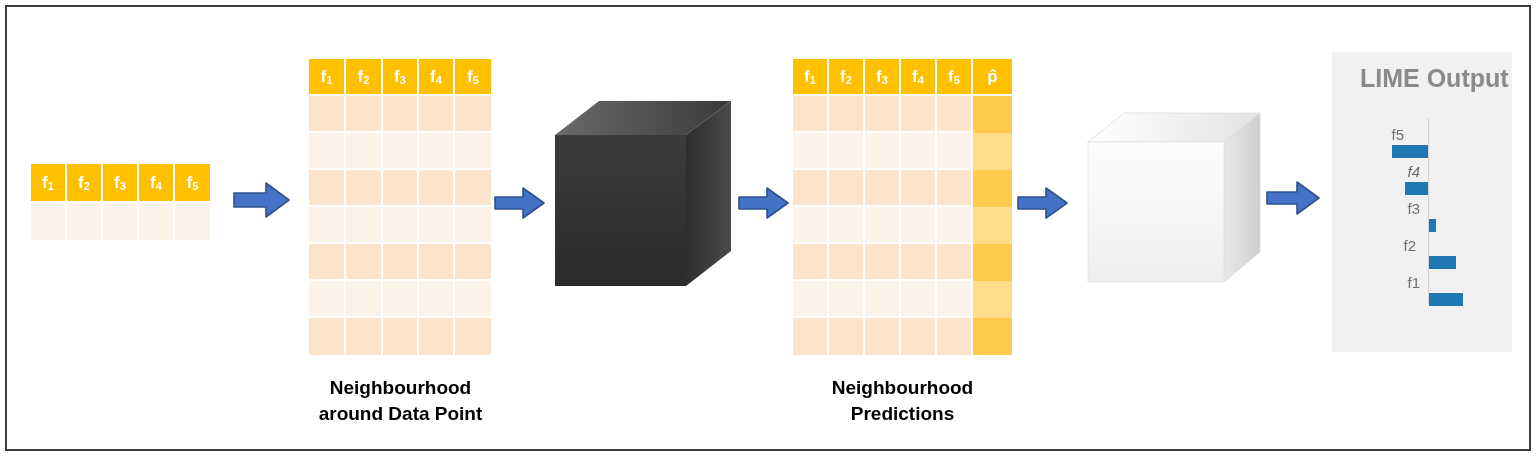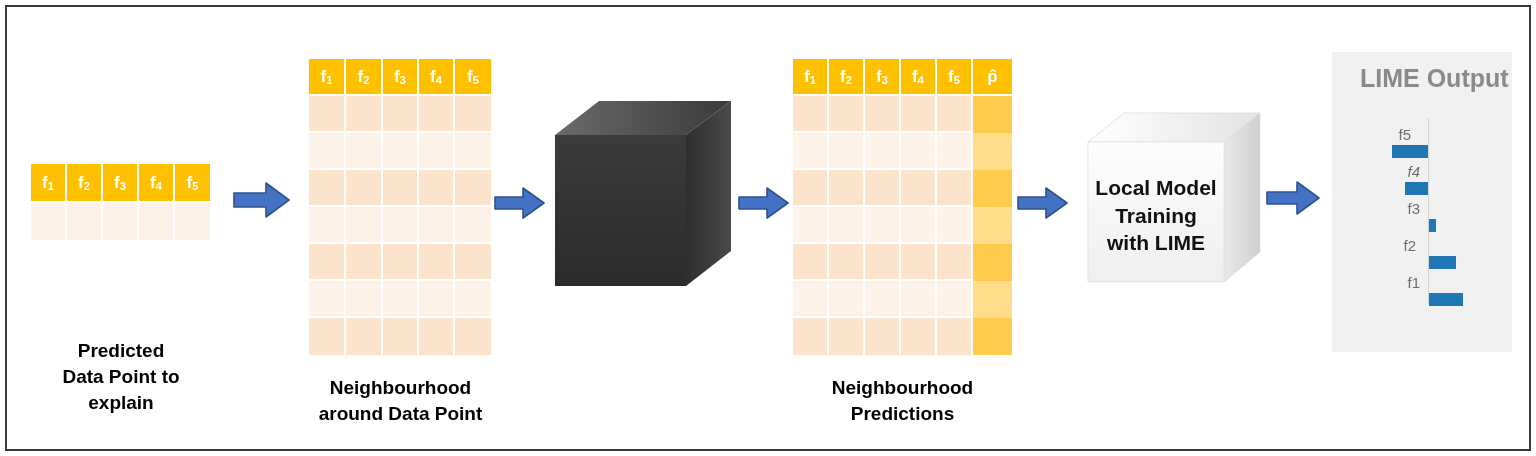--- a/index.html
+++ b/index.html
@@ -157,23 +157,20 @@
       <div class="hdr-cell" style="width:35px;height:39px;">f<sub>5</sub></div>
     </div>
     <div class="body-row">
       <div class="cell shade-b" style="width:36px;height:37px;"></div>
       <div class="cell shade-b" style="width:36px;height:37px;"></div>
       <div class="cell shade-b" style="width:36px;height:37px;"></div>
       <div class="cell shade-b" style="width:36px;height:37px;"></div>
       <div class="cell shade-b" style="width:35px;height:37px;"></div>
     </div>
   </div>
-  <div class="caption" style="left:16px; top:338px; width:210px;">Predicted
-Data Point to
-explain</div>
 
   <div class="arrow" style="left:233px; top:181px; width:58px; height:38px;">
     <svg width="58" height="38" viewBox="0 0 58 38">
       <polygon points="1,12 33,12 33,2 56,19 33,36 33,26 1,26" fill="#4472C4" stroke="#2F528F" stroke-width="1.6" stroke-linejoin="round"></polygon>
     </svg>
   </div>
 
   <div class="ftable" id="t2" style="left:309px; top:59px; width:182px;">
     <div class="hdr-row">
       <div class="hdr-cell" style="width:37px;height:37px;">f<sub>1</sub></div>
@@ -357,37 +354,34 @@
         </linearGradient>
         <linearGradient id="lside" x1="0" y1="0" x2="1" y2="0">
           <stop offset="0%" stop-color="#e8e8e8"></stop>
           <stop offset="100%" stop-color="#cfcfcf"></stop>
         </linearGradient>
       </defs>
       <polygon points="1,30 37,1 173,1 137,30" fill="url(#ltop)" stroke="#dcdcdc" stroke-width="0.8"></polygon>
       <polygon points="137,30 173,1 173,140 137,170" fill="url(#lside)" stroke="#dcdcdc" stroke-width="0.8"></polygon>
       <rect x="1" y="30" width="136" height="140" fill="url(#lfront)" stroke="#e0e0e0" stroke-width="0.8"></rect>
     </svg>
-    <div class="label" style="left:1px; top:62px; width:136px;">Local Model
-Training
-with LIME</div>
   </div>
 
   <div class="arrow" style="left:1266px; top:180px; width:55px; height:36px;">
     <svg width="55" height="36" viewBox="0 0 55 36">
       <polygon points="1,12 31,12 31,2 53,18 31,34 31,24 1,24" fill="#4472C4" stroke="#2F528F" stroke-width="1.6" stroke-linejoin="round"></polygon>
     </svg>
   </div>
 
   <div id="lime-panel" style="left:1332px; top:52px; width:180px; height:300px;">
     <div id="lime-title" style="left:28px; top:12px;">LIME Output</div>
 
     <div class="lime-axis" style="left:96px; top:66px; height:186px;"></div>
 
-    <div class="lime-lbl" style="left:27px; top:74px; width:52px;">f5</div>
+    <div class="lime-lbl" style="left:20px; top:74px; width:52px;">f5</div>
     <div class="lime-bar" style="left: 60px; top: 93px; width: 36px; background: rgb(31, 119, 180);"></div>
 
     <div class="lime-lbl" style="left:36px; top:111px; width:52px;font-style:italic;">f4</div>
     <div class="lime-bar" style="left: 73px; top: 130px; width: 23px; background: rgb(31, 119, 180);"></div>
 
     <div class="lime-lbl" style="left:36px; top:148px; width:52px;">f3</div>
     <div class="lime-bar" style="left: 97px; top: 167px; width: 7px; background: rgb(31, 119, 180);"></div>
 
     <div class="lime-lbl" style="left:32px; top:185px; width:52px;">f2</div>
     <div class="lime-bar" style="left: 97px; top: 204px; width: 27px; background: rgb(31, 119, 180);"></div>

